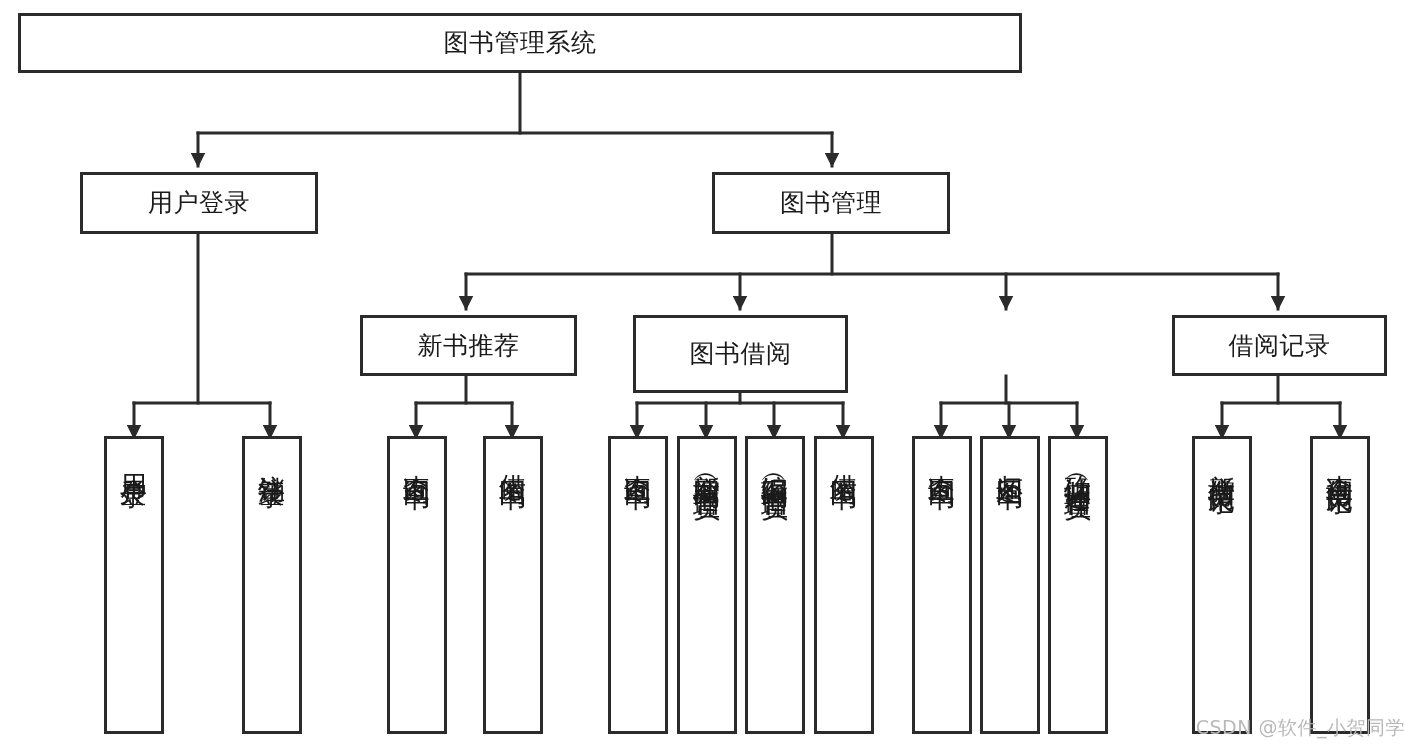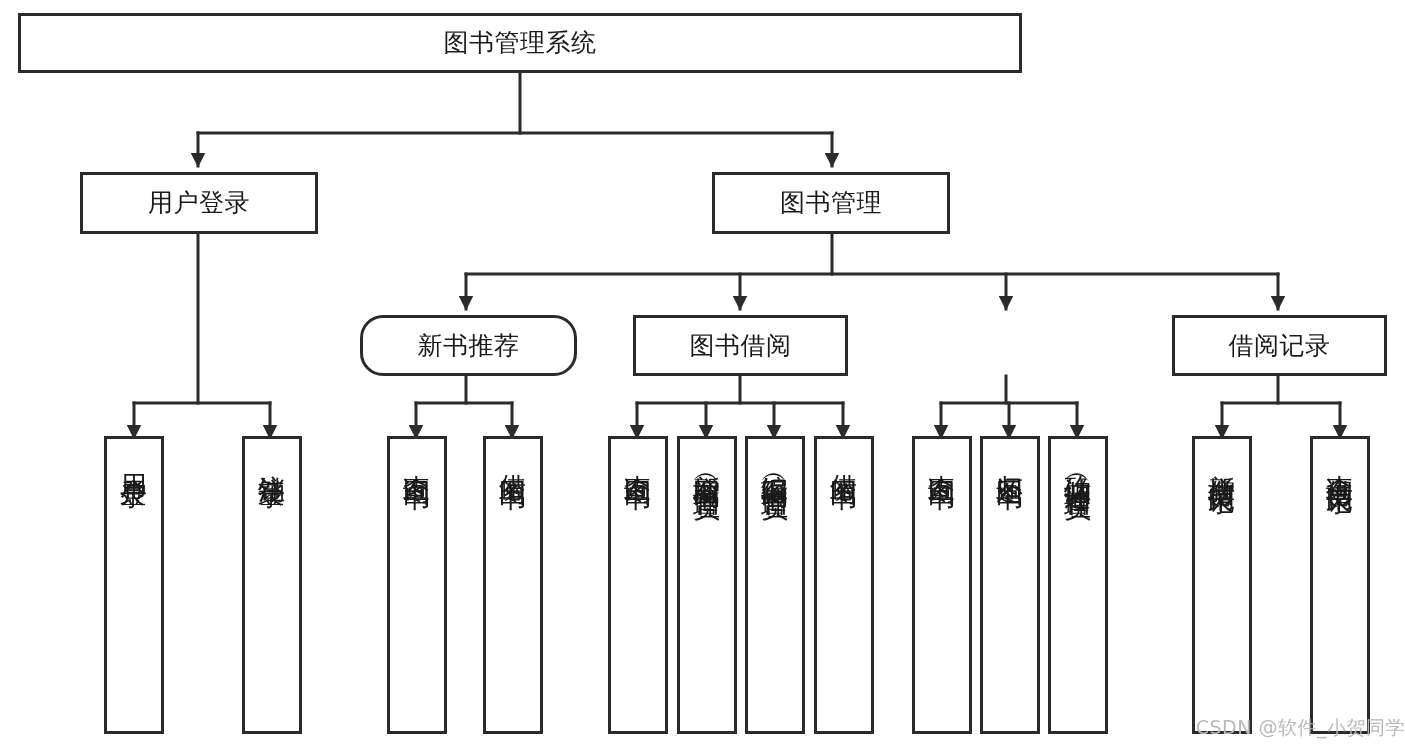--- a/index.html
+++ b/index.html
@@ -132,24 +132,24 @@
     <span class="label">图书管理系统</span>
   </div>
 
   <div class="node horiz" style="left:80px; top:172px; width:238px; height:62px;">
     <span class="label">用户登录</span>
   </div>
   <div class="node horiz" style="left:712px; top:172px; width:238px; height:62px;">
     <span class="label">图书管理</span>
   </div>
 
-  <div class="node horiz" style="left:360px; top:315px; width:217px; height:61px;border-radius:23px;">
+  <div class="node horiz" style="left:360px; top:315px; width:217px; height:61px;">
     <span class="label">新书推荐</span>
   </div>
-  <div class="node horiz" style="left:633px; top:315px; width:215px; height:61px;">
+  <div class="node horiz" style="left:633px; top:315px; width:215px; height:78px;">
     <span class="label">图书借阅</span>
   </div>
   <div class="node horiz" style="left:1172px; top:315px; width:215px; height:61px;">
     <span class="label">借阅记录</span>
   </div>
 
   <div class="node vert" style="left:104px; top:436px; width:60px; height:298px;">
     <span class="label">用户登录</span>
   </div>
   <div class="node vert" style="left:242px; top:436px; width:60px; height:298px;">

